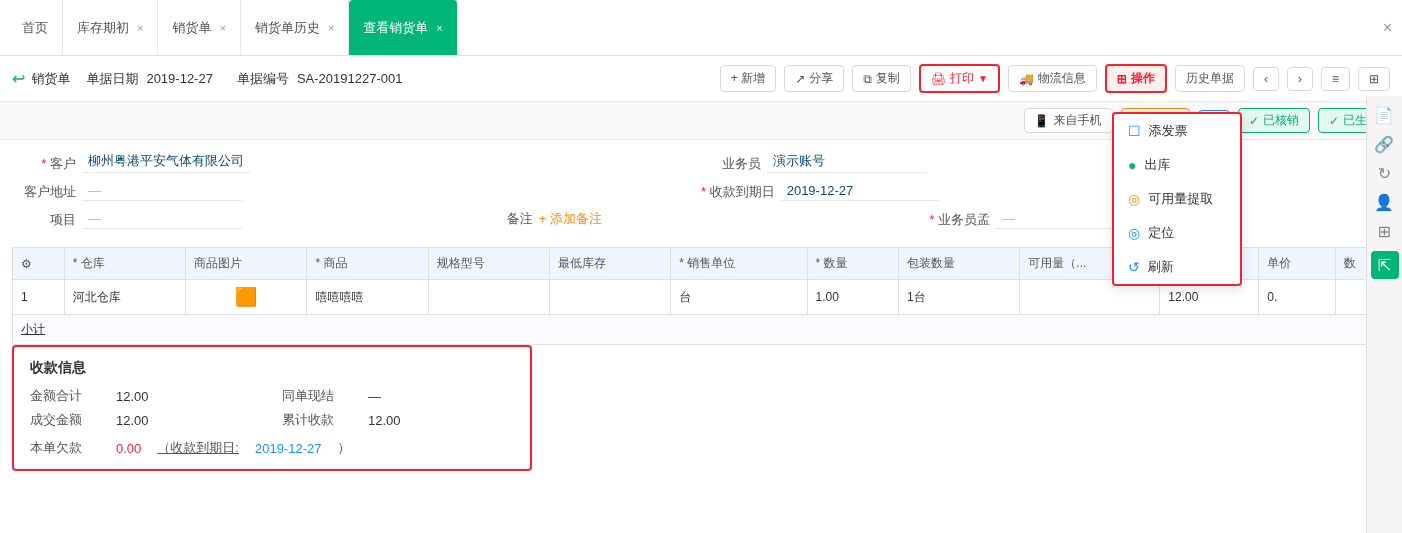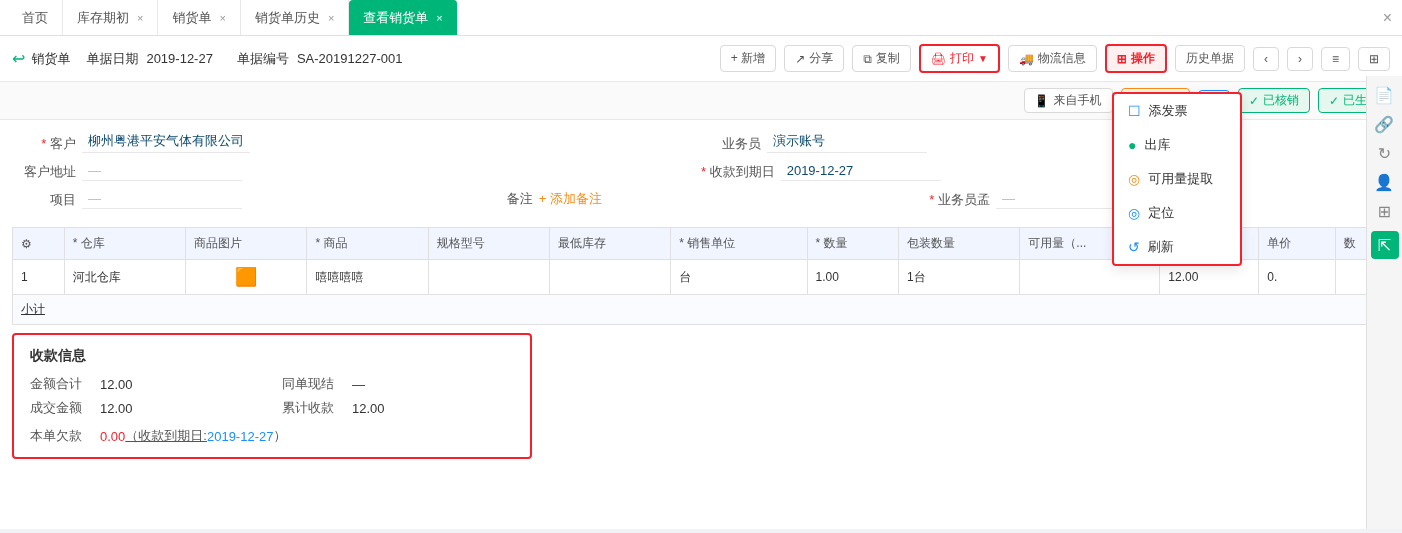--- a/index.html
+++ b/index.html
@@ -1,21 +1,21 @@
 <!DOCTYPE html>
 <html><head>
   <meta charset="utf-8">
   <style>
     * { box-sizing: border-box; margin: 0; padding: 0; }
     body { font-family: 'Microsoft YaHei', Arial, sans-serif; font-size: 13px; color: #333; background: #f0f2f5; height: 533px; overflow: hidden; }
 
     
     .tab-bar {
       display: flex; align-items: center; background: #fff; border-bottom: 1px solid #e0e0e0;
-      height: 36px; padding: 0 8px; position: relative;
+      height: 56px; padding: 0 8px; position: relative;
     }
     .tab-item {
       display: flex; align-items: center; padding: 0 14px; height: 100%;
       cursor: pointer; border-right: 1px solid #e8e8e8; font-size: 13px; color: #555;
       white-space: nowrap;
     }
     .tab-item .close-btn { margin-left: 8px; color: #999; font-size: 11px; cursor: pointer; }
     .tab-item.active-tab {
       background: #00b578; color: #fff; border-radius: 4px 4px 0 0;
     }
@@ -91,26 +91,26 @@
     th {
       padding: 7px 8px; border: 1px solid #e0e0e0; font-weight: normal;
       color: #555; white-space: nowrap; text-align: left;
     }
     td { padding: 6px 8px; border: 1px solid #e0e0e0; color: #333; }
     tr:nth-child(even) td { background: #fafbff; }
     .subtotal-row td { background: #f9f9f9; font-weight: normal; text-decoration: underline; }
 
     
     .payment-box {
-      border: 2px solid #f5222d; border-radius: 4px; margin: 8px 12px;
+      border: 2px solid #f5222d; border-radius: 4px; margin: 0 12px;
       padding: 12px 16px; background: #fff; max-width: 520px;
     }
     .payment-title { font-size: 14px; font-weight: bold; margin-bottom: 10px; }
     .payment-grid { display: grid; grid-template-columns: 1fr 1fr; gap: 6px 20px; }
-    .payment-item { display: flex; align-items: center; gap: 0; font-size: 13px; }
+    .payment-item { display: flex; align-items: center; gap: 16px; font-size: 13px; }
     .payment-label { color: #555; min-width: 70px; }
     .payment-val { color: #333; }
     .payment-val.red { color: #f5222d; }
     .payment-val.date { color: #1890ff; }
 
     
     .dropdown-overlay {
       position: absolute; top: 56px; right: 160px; background: #fff;
       border: 2px solid #f5222d; border-radius: 4px; z-index: 100;
       min-width: 130px; box-shadow: 0 4px 12px rgba(0,0,0,0.1);

